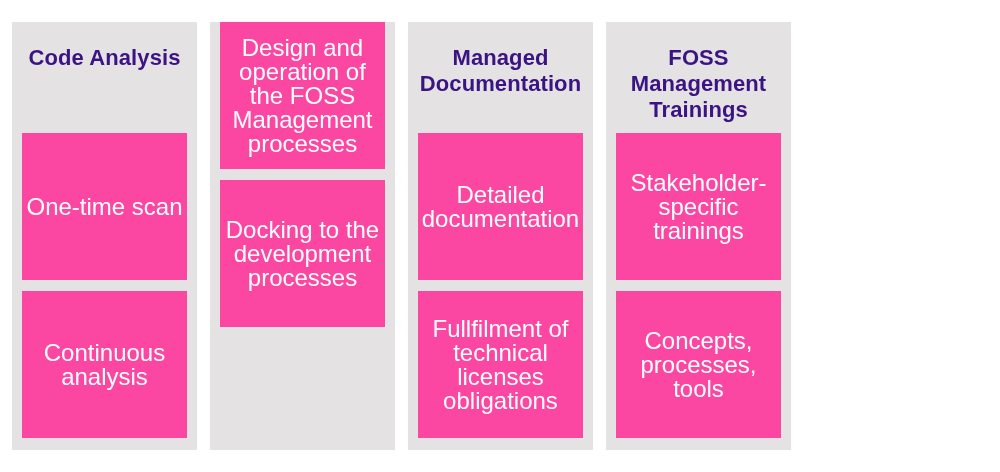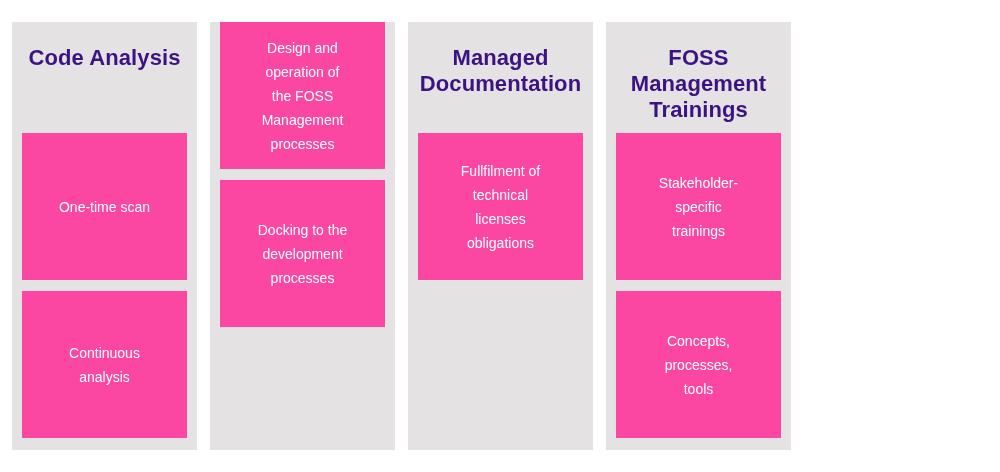--- a/index.html
+++ b/index.html
@@ -40,21 +40,21 @@
   .feature-box{
     width:165px;
     height:147px;
     margin:0 10px;
     background:var(--box-bg);
     color:var(--box-text);
     display:flex;
     align-items:center;
     justify-content:center;
     text-align:center;
-    font-size:14px;
+    font-size:24px;
     line-height:24px;
     white-space:pre-line;
   }
   .feature-box + .feature-box{
     margin-top:11px;
   }
 </style>
 </head>
 <body>
 
@@ -75,20 +75,22 @@
 Management
 processes</div>
     <div class="feature-box">Docking to the
 development
 processes</div>
   </div>
 
   <div class="column">
     <div class="column-title">Managed
 Documentation</div>
+    <div class="feature-box">Detailed
+documentation</div>
     <div class="feature-box">Fullfilment of
 technical
 licenses
 obligations</div>
   </div>
 
   <div class="column">
     <div class="column-title">FOSS
 Management
 Trainings</div>

